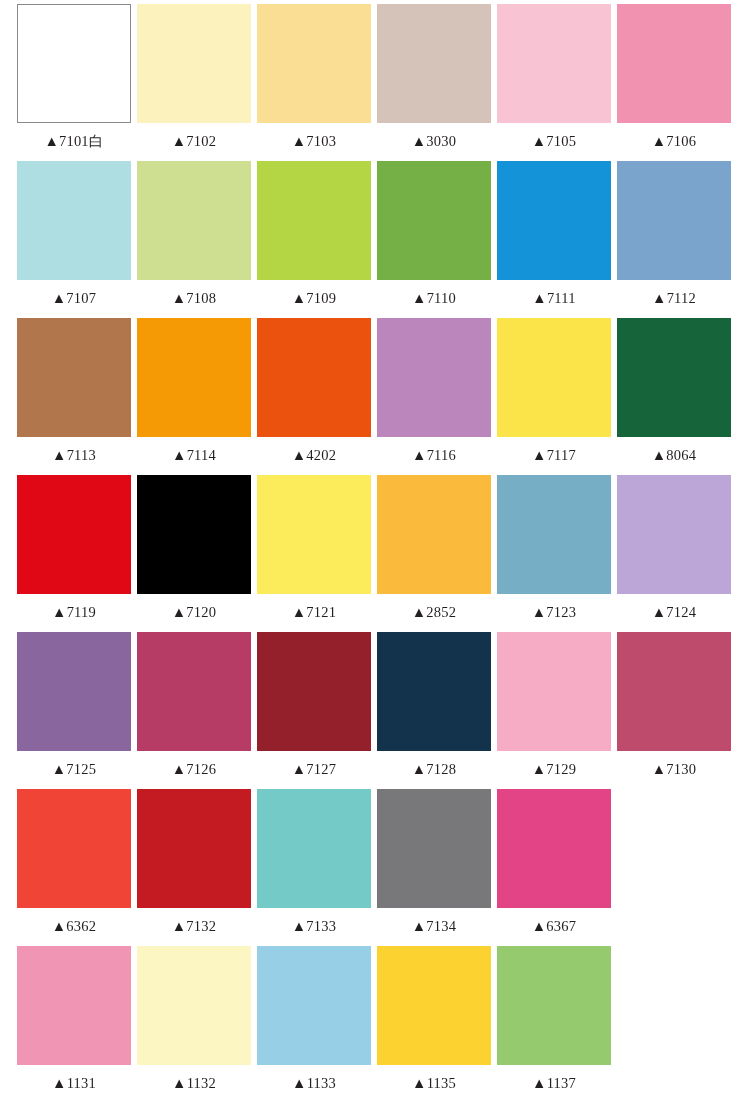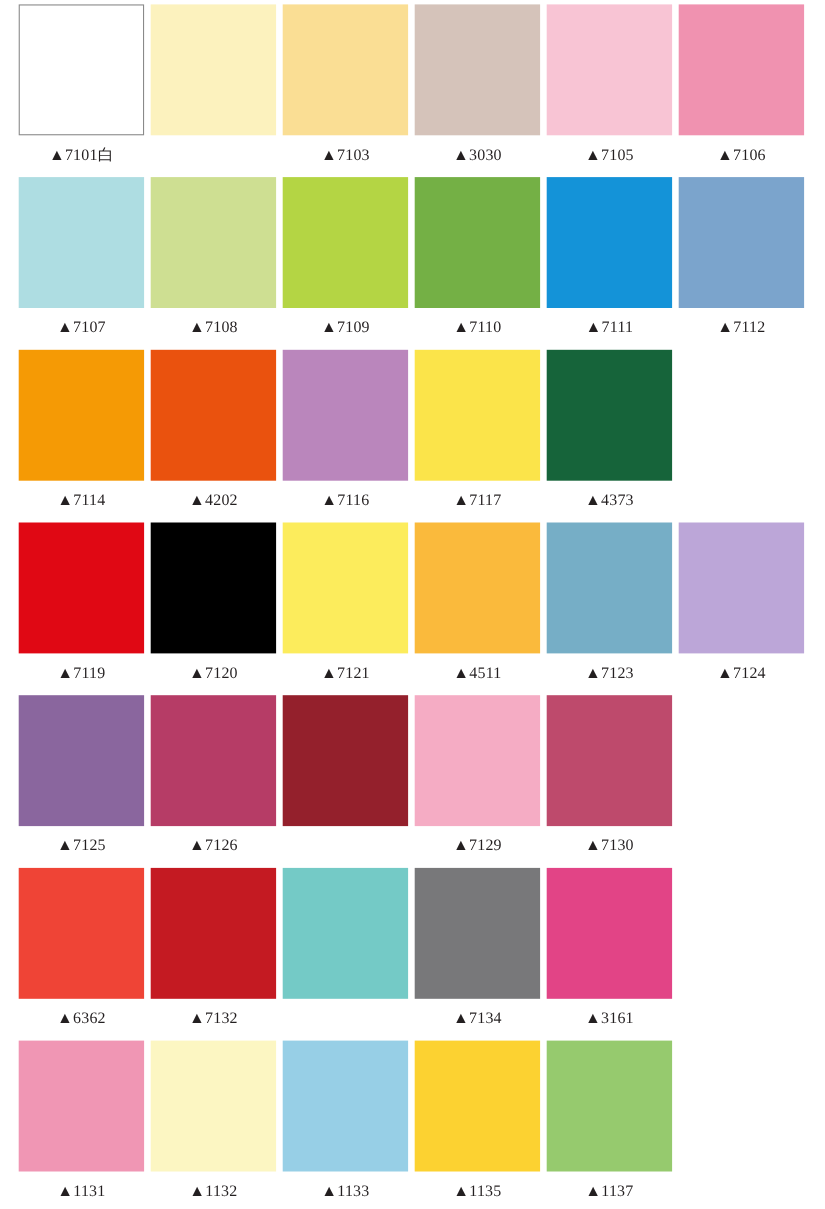--- a/index.html
+++ b/index.html
@@ -71,20 +71,21 @@
 <body>
 
 <div id="swatch-sheet">
     <div class="swatch-row">
       <div class="swatch-cell">
         <div class="swatch-chip bordered" style="background-color: rgb(255, 255, 255);"></div>
         <div class="swatch-label">▲7101白</div>
       </div>
       <div class="swatch-cell">
         <div class="swatch-chip" style="background-color: rgb(252, 242, 190);"></div>
+        <div class="swatch-label">▲7102</div>
       </div>
       <div class="swatch-cell">
         <div class="swatch-chip" style="background-color: rgb(250, 222, 148);"></div>
         <div class="swatch-label">▲7103</div>
       </div>
       <div class="swatch-cell">
         <div class="swatch-chip" style="background-color: rgb(213, 195, 186);"></div>
         <div class="swatch-label">▲3030</div>
       </div>
       <div class="swatch-cell">
@@ -117,56 +118,60 @@
         <div class="swatch-chip" style="background-color: rgb(20, 147, 216);"></div>
         <div class="swatch-label">▲7111</div>
       </div>
       <div class="swatch-cell">
         <div class="swatch-chip" style="background-color: rgb(123, 164, 204);"></div>
         <div class="swatch-label">▲7112</div>
       </div>
     </div>
     <div class="swatch-row">
       <div class="swatch-cell">
+        <div class="swatch-chip" style="background-color: rgb(178, 118, 76);"></div>
+        <div class="swatch-label">▲7113</div>
+      </div>
+      <div class="swatch-cell">
         <div class="swatch-chip" style="background-color: rgb(245, 154, 5);"></div>
         <div class="swatch-label">▲7114</div>
       </div>
       <div class="swatch-cell">
         <div class="swatch-chip" style="background-color: rgb(234, 82, 14);"></div>
         <div class="swatch-label">▲4202</div>
       </div>
       <div class="swatch-cell">
         <div class="swatch-chip" style="background-color: rgb(186, 134, 188);"></div>
         <div class="swatch-label">▲7116</div>
       </div>
       <div class="swatch-cell">
         <div class="swatch-chip" style="background-color: rgb(251, 228, 74);"></div>
         <div class="swatch-label">▲7117</div>
       </div>
       <div class="swatch-cell">
         <div class="swatch-chip" style="background-color: rgb(22, 100, 58);"></div>
-        <div class="swatch-label">▲4373</div>
+        <div class="swatch-label">▲8064</div>
       </div>
     </div>
     <div class="swatch-row">
       <div class="swatch-cell">
         <div class="swatch-chip" style="background-color: rgb(224, 8, 20);"></div>
         <div class="swatch-label">▲7119</div>
       </div>
       <div class="swatch-cell">
         <div class="swatch-chip" style="background-color: rgb(0, 0, 0);"></div>
         <div class="swatch-label">▲7120</div>
       </div>
       <div class="swatch-cell">
         <div class="swatch-chip" style="background-color: rgb(252, 236, 92);"></div>
         <div class="swatch-label">▲7121</div>
       </div>
       <div class="swatch-cell">
         <div class="swatch-chip" style="background-color: rgb(250, 186, 60);"></div>
-        <div class="swatch-label">▲4511</div>
+        <div class="swatch-label">▲2852</div>
       </div>
       <div class="swatch-cell">
         <div class="swatch-chip" style="background-color: rgb(118, 174, 198);"></div>
         <div class="swatch-label">▲7123</div>
       </div>
       <div class="swatch-cell">
         <div class="swatch-chip" style="background-color: rgb(188, 166, 216);"></div>
         <div class="swatch-label">▲7124</div>
       </div>
     </div>
@@ -174,20 +179,25 @@
       <div class="swatch-cell">
         <div class="swatch-chip" style="background-color: rgb(138, 102, 158);"></div>
         <div class="swatch-label">▲7125</div>
       </div>
       <div class="swatch-cell">
         <div class="swatch-chip" style="background-color: rgb(182, 60, 102);"></div>
         <div class="swatch-label">▲7126</div>
       </div>
       <div class="swatch-cell">
         <div class="swatch-chip" style="background-color: rgb(148, 32, 44);"></div>
+        <div class="swatch-label">▲7127</div>
+      </div>
+      <div class="swatch-cell">
+        <div class="swatch-chip" style="background-color: rgb(19, 50, 76);"></div>
+        <div class="swatch-label">▲7128</div>
       </div>
       <div class="swatch-cell">
         <div class="swatch-chip" style="background-color: rgb(245, 172, 196);"></div>
         <div class="swatch-label">▲7129</div>
       </div>
       <div class="swatch-cell">
         <div class="swatch-chip" style="background-color: rgb(190, 74, 108);"></div>
         <div class="swatch-label">▲7130</div>
       </div>
     </div>
@@ -195,28 +205,29 @@
       <div class="swatch-cell">
         <div class="swatch-chip" style="background-color: rgb(239, 68, 54);"></div>
         <div class="swatch-label">▲6362</div>
       </div>
       <div class="swatch-cell">
         <div class="swatch-chip" style="background-color: rgb(196, 26, 34);"></div>
         <div class="swatch-label">▲7132</div>
       </div>
       <div class="swatch-cell">
         <div class="swatch-chip" style="background-color: rgb(116, 202, 198);"></div>
+        <div class="swatch-label">▲7133</div>
       </div>
       <div class="swatch-cell">
         <div class="swatch-chip" style="background-color: rgb(120, 120, 122);"></div>
         <div class="swatch-label">▲7134</div>
       </div>
       <div class="swatch-cell">
         <div class="swatch-chip" style="background-color: rgb(226, 68, 134);"></div>
-        <div class="swatch-label">▲3161</div>
+        <div class="swatch-label">▲6367</div>
       </div>
       <div class="swatch-cell empty">
         <div class="swatch-chip"></div>
         <div class="swatch-label"></div>
       </div>
     </div>
     <div class="swatch-row">
       <div class="swatch-cell">
         <div class="swatch-chip" style="background-color: rgb(240, 150, 180);"></div>
         <div class="swatch-label">▲1131</div>

